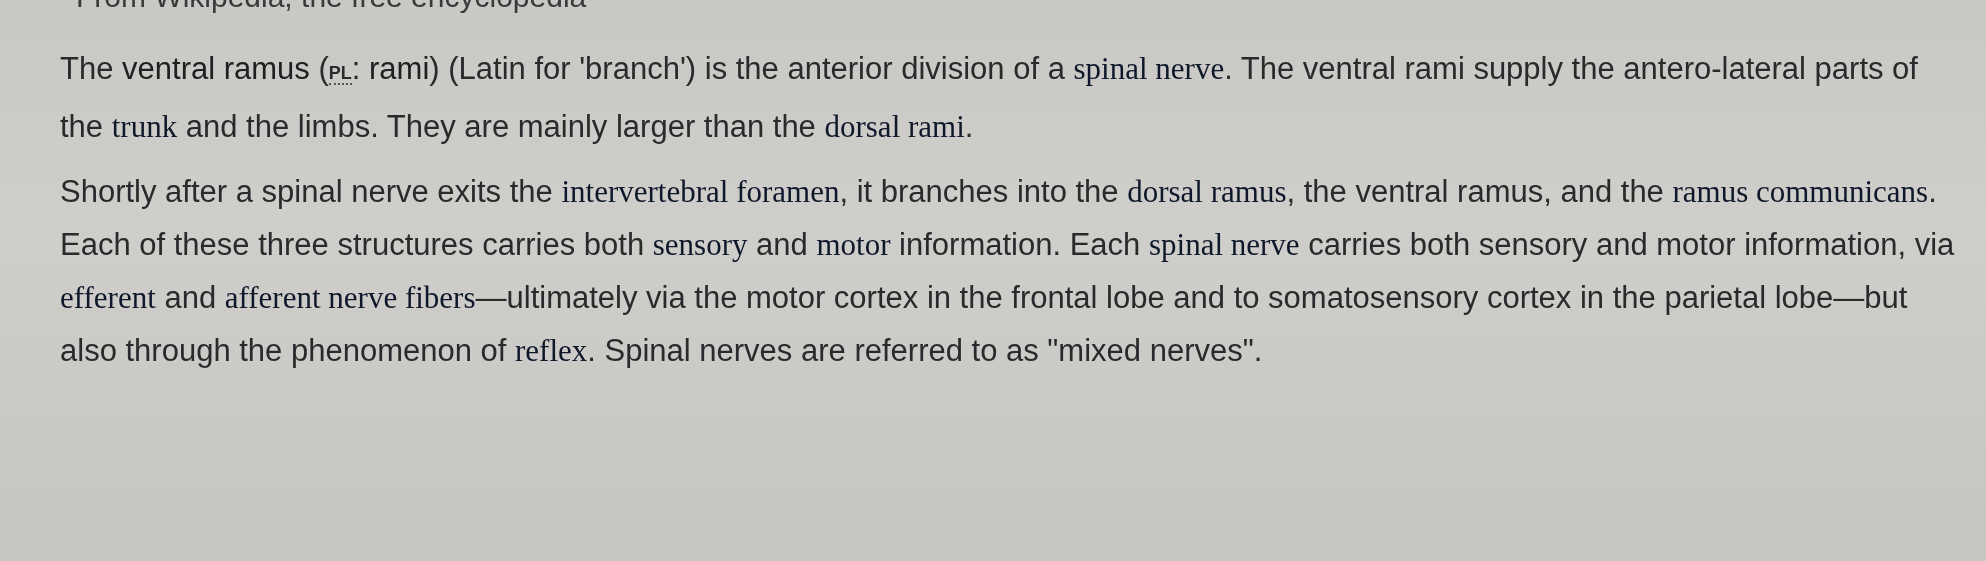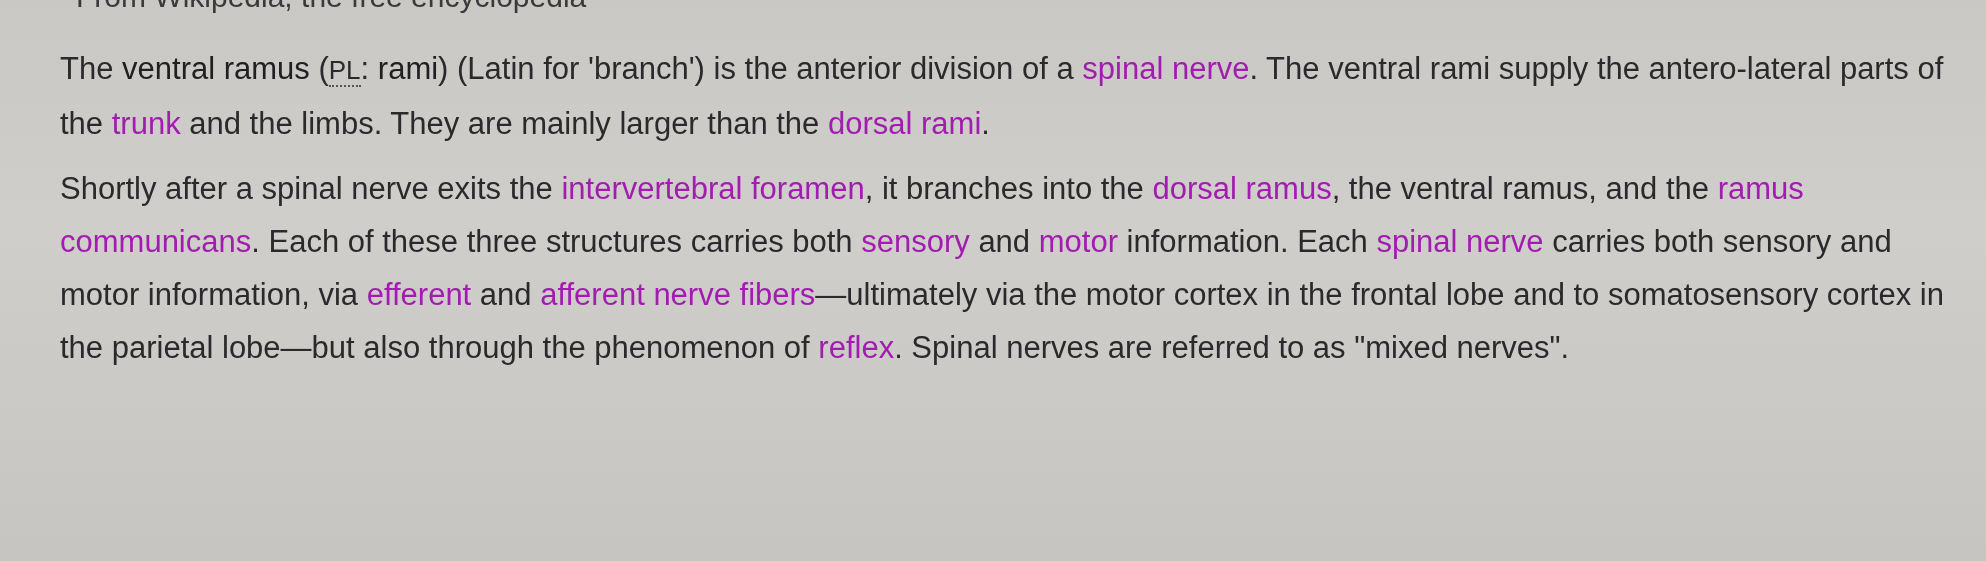--- a/index.html
+++ b/index.html
@@ -12,23 +12,23 @@
     }
     .tagline {
       position: absolute; left: 76px; top: -20px;
       font-size: 30px; color: #3a3a3c; white-space: nowrap;
     }
     .article {
       position: absolute; left: 60px; top: 42px; width: 1900px;
       font-size: 31px; line-height: 53px;
     }
     .para { margin: 0 0 12px 0; }
-    a, .link { color: #a21caf; text-decoration: none; }
+    a, .link { color: #0f172a; text-decoration: none; font-family: Liberation Serif, serif; }
     b { font-weight: normal; color: #202022; }
-    .abbr { border-bottom: 2px dotted #555; font-size: 26px; }
+    .abbr { border-bottom: 2px dotted #555; font-size: 18px; font-weight: bold; }
   </style>
 </head>
 <body>
 
 <div class="tagline">From Wikipedia, the free encyclopedia</div>
 
 <div class="article">
   <p class="para"><span>The </span><b>ventral ramus</b><span> (</span><span class="abbr">PL</span><span>: </span><b>rami</b><span>) (Latin for 'branch') is the anterior division of a </span><a class="link">spinal nerve</a><span>. The ventral rami supply the antero-lateral parts of the </span><a class="link">trunk</a><span> and the limbs. They are mainly larger than the </span><a class="link">dorsal rami</a><span>.</span></p>
   <p class="para"><span>Shortly after a spinal nerve exits the </span><a class="link">intervertebral foramen</a><span>, it branches into the </span><a class="link">dorsal ramus</a><span>, the ventral ramus, and the </span><a class="link">ramus communicans</a><span>. Each of these three structures carries both </span><a class="link">sensory</a><span> and </span><a class="link">motor</a><span> information. Each </span><a class="link">spinal nerve</a><span> carries both sensory and motor information, via </span><a class="link">efferent</a><span> and </span><a class="link">afferent nerve fibers</a><span>—ultimately via the motor cortex in the frontal lobe and to somatosensory cortex in the parietal lobe—but also through the phenomenon of </span><a class="link">reflex</a><span>. Spinal nerves are referred to as "mixed nerves".</span></p>
 </div>

